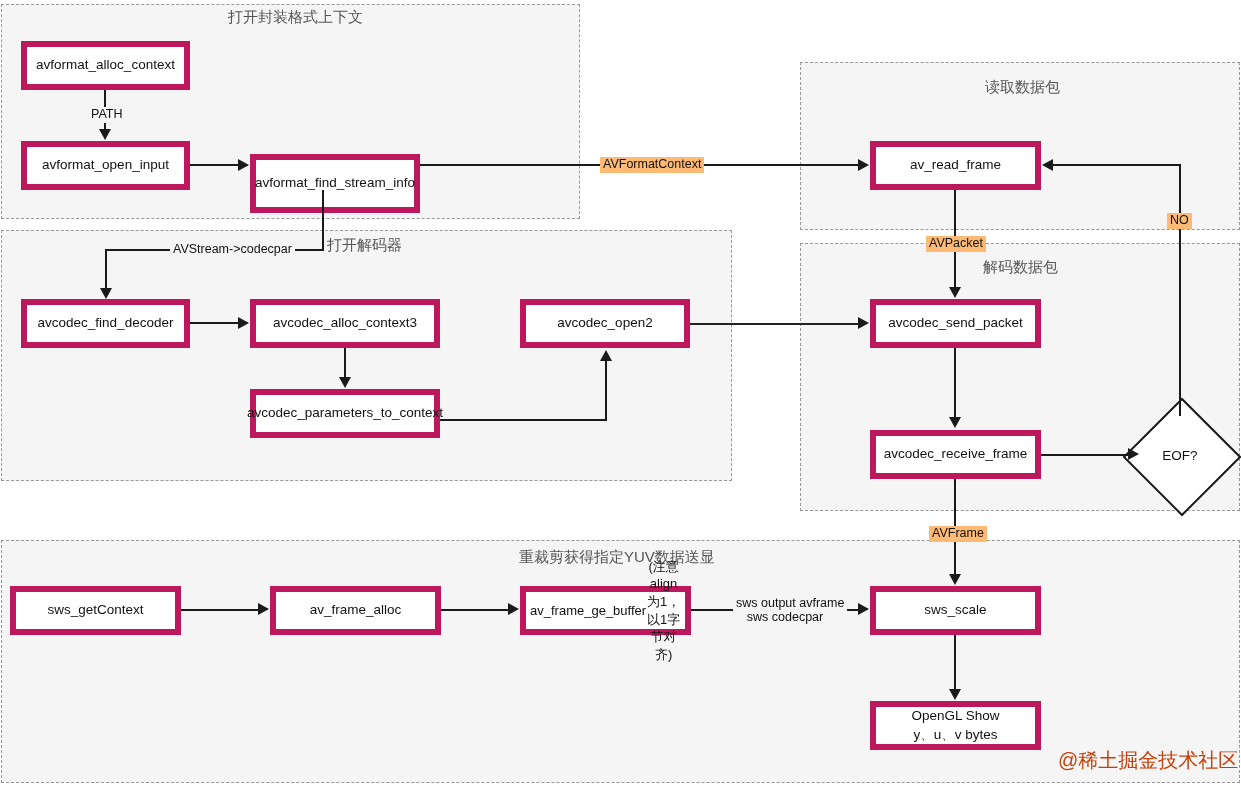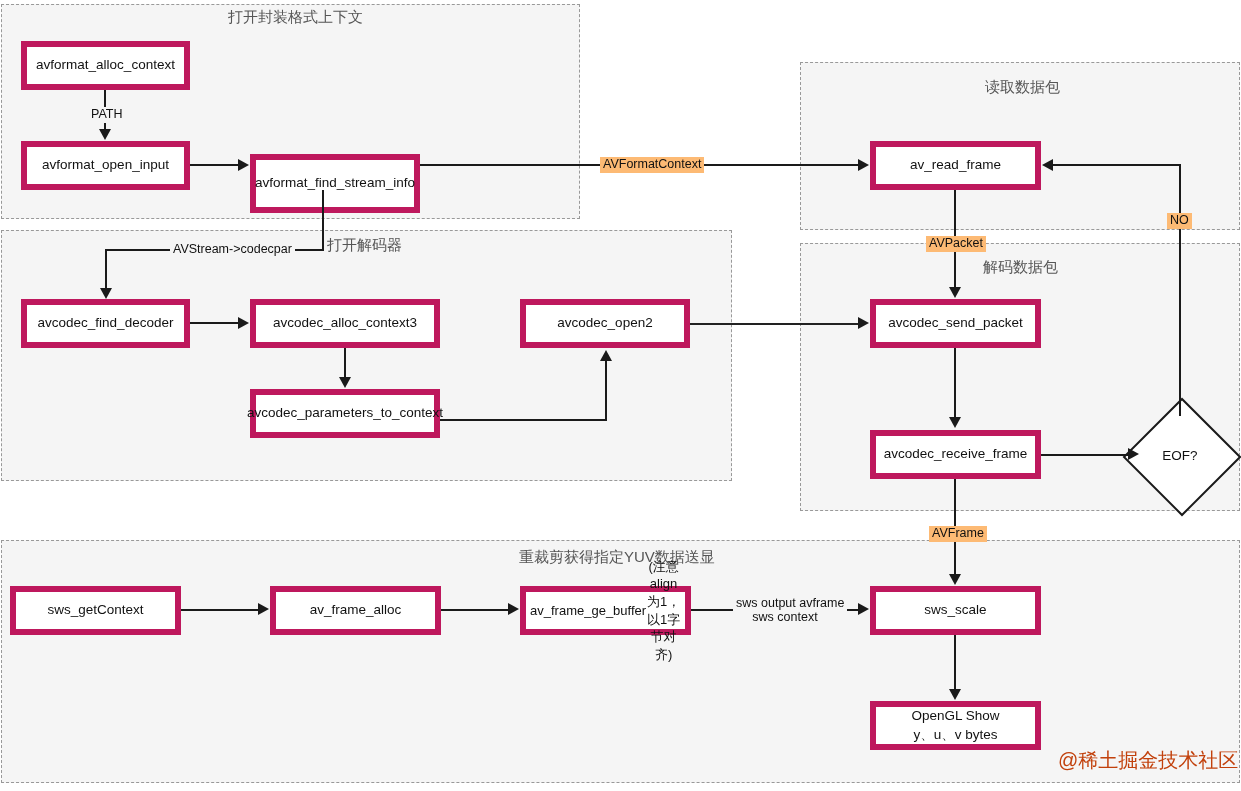--- a/index.html
+++ b/index.html
@@ -150,20 +150,20 @@
 
   <div class="ln h" style="left:181px;top:609px;width:78px;"></div>
   <div class="arw right" style="left:258px;top:603px;"></div>
 
   <div class="ln h" style="left:441px;top:609px;width:68px;"></div>
   <div class="arw right" style="left:508px;top:603px;"></div>
 
   <div class="ln h" style="left:691px;top:609px;width:168px;"></div>
   <div class="arw right" style="left:858px;top:603px;"></div>
   <div class="edge-label" style="left:733px;top:596px;">sws output avframe</div>
-  <div class="edge-label" style="left:739px;top:610px;width:86px;">sws context</div>
+  <div class="edge-label" style="left:739px;top:610px;width:86px;">sws codecpar</div>
 
   <div class="ln v" style="left:954px;top:635px;height:55px;"></div>
   <div class="arw down" style="left:949px;top:689px;"></div>
 
   <div class="watermark" style="left:1058px;top:747px;">@稀土掘金技术社区</div>
 
 </div>
 
 </body></html>

